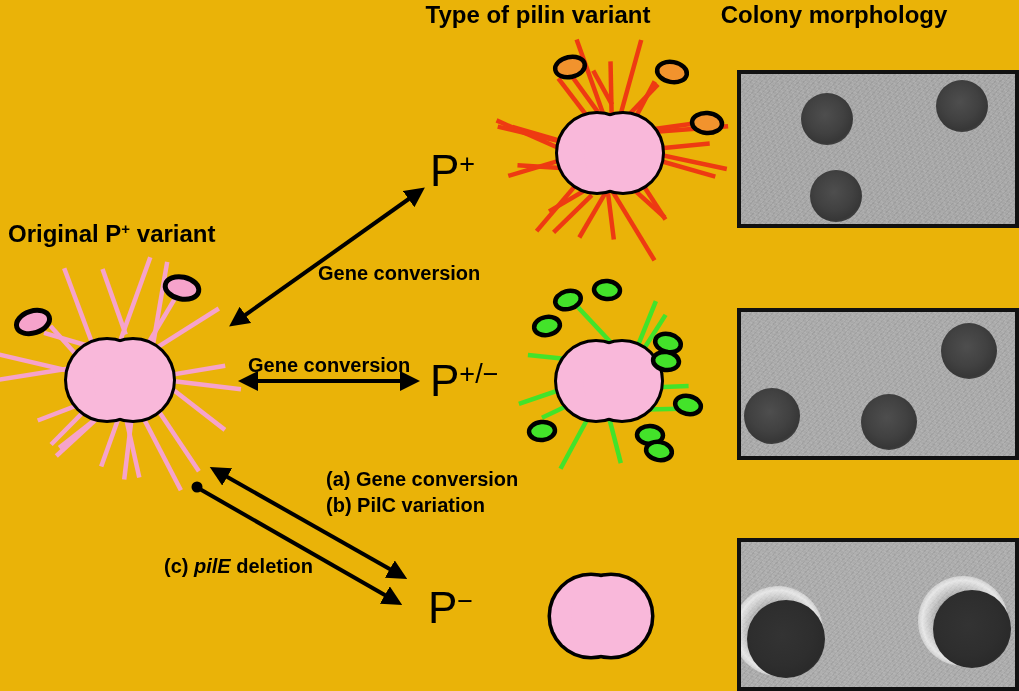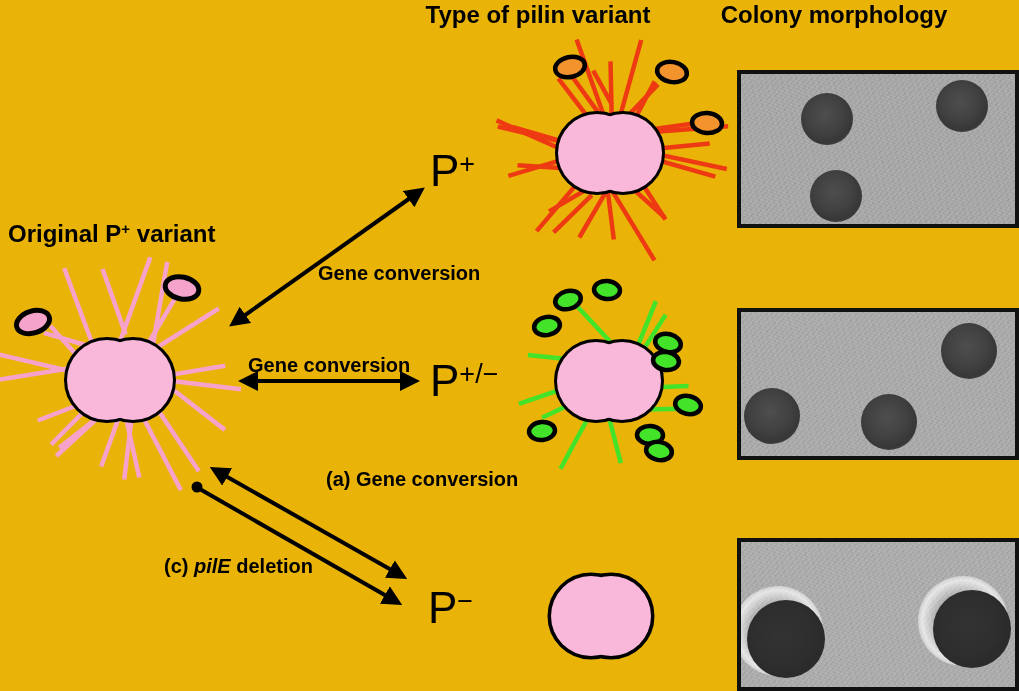--- a/index.html
+++ b/index.html
@@ -183,20 +183,21 @@
     <line class="arrowline" x1="244" y1="381" x2="414" y2="381" marker-start="url(#ah)" marker-end="url(#ah)"></line>
     <line class="arrowline" x1="215" y1="470" x2="402" y2="576" marker-start="url(#ah)" marker-end="url(#ah)"></line>
     <line class="arrowline" x1="198" y1="488" x2="397" y2="602" marker-end="url(#ah)"></line>
     <circle cx="197" cy="487" r="5.5" fill="#000"></circle>
   </svg>
 
   <div class="lbl" style="left:318px;top:262px;">Gene conversion</div>
   <div class="lbl" style="left:248px;top:354px;">Gene conversion</div>
   <div class="lbl" style="left:306px;top:466px;line-height:26px;margin-left:20px;">
     <div>(a) Gene conversion</div>
+    <div>(b) PilC variation</div>
   </div>
   <div class="lbl" style="left:164px;top:555px;text-align:center;"><span>(c) </span><span class="it">pilE</span><span> deletion</span></div>
 
   <div class="bigsym" style="left:430px;top:146px;"><span>P</span><span class="sup">+</span></div>
   <div class="bigsym" style="left:430px;top:356px;"><span>P</span><span class="sup">+/−</span></div>
   <div class="bigsym" style="left:428px;top:583px;"><span>P</span><span class="sup">−</span></div>
 
   <div class="photo" style="left:737px;top:70px;height:158px;background:#a6a6a6;">
     <div class="tex"></div>
     <div class="spot" style="left:60px;top:19px;width:52px;height:52px;"></div>

